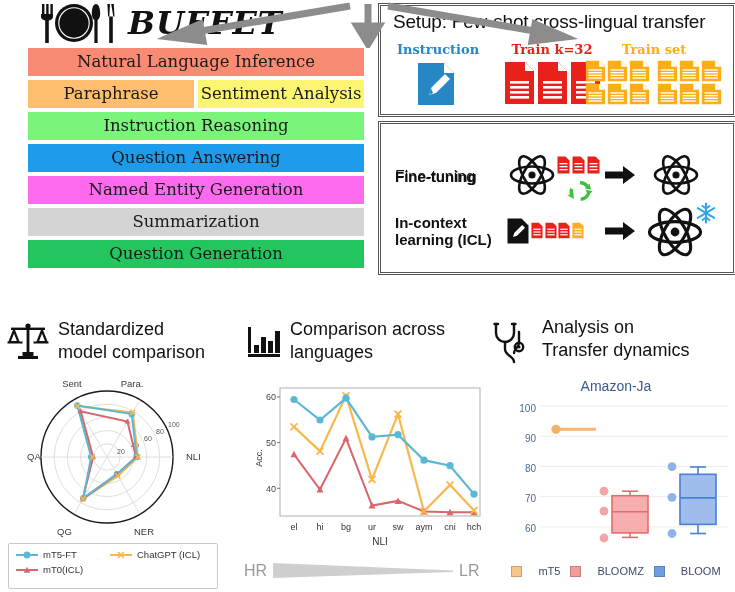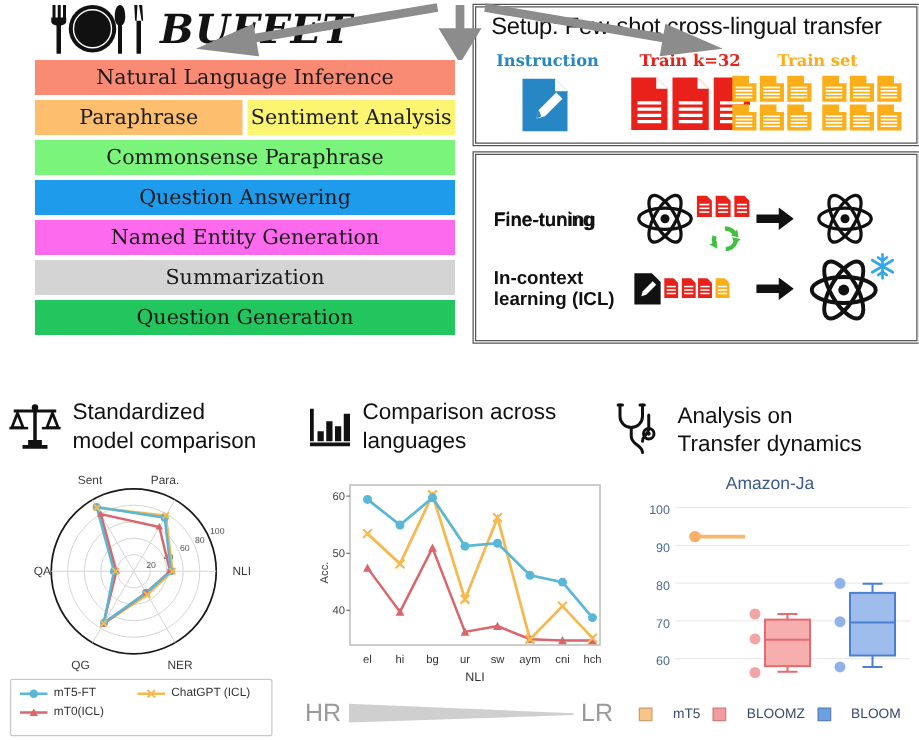--- a/index.html
+++ b/index.html
@@ -32,32 +32,32 @@
 
   .method-label{font-weight:bold;font-size:15px;line-height:17px;}
 
   
   #arrows{left:0;top:275;width:735px;height:48px;}
 
   
   .sec-title{font-size:18px;line-height:23px;color:#111;}
   #sec1{left:6px;top:318px;width:228px;}
   #sec2{left:246px;top:318px;width:240px;}
-  #sec3{left:488px;top:316px;width:242px;align-items:center;}
+  #sec3{left:488px;top:316px;width:242px;}
   .sec-head{display:flex;align-items:flex-start;gap:8px;}
 
   
   #radar-wrap{left:22px;top:375px;width:200px;height:165px;}
   #radar-legend{left:8px;top:543px;width:208px;height:44px;
       border:1px solid #c9c9c9;border-radius:2px;background:#fff;}
   .lg-item{display:flex;align-items:flex-end;gap:4px;font-size:9.5px;color:#333;}
 
   #line-wrap{left:252px;top:378px;width:235px;height:175px;}
   #hrlr{left:244px;top:556px;width:248px;height:30px;display:flex;align-items:center;gap:6px;}
-  .hrlr-t{font-size:20px;color:#9a9a9a;font-weight:500;}
+  .hrlr-t{font-size:16px;color:#9a9a9a;font-weight:500;}
 
   #box-wrap{left:500px;top:378px;width:232px;height:175px;}
   #box-legend{left:500px;top:558px;width:232px;height:26px;
       display:flex;justify-content:center;align-items:center;gap:10px;}
   .blg{display:flex;align-items:center;gap:16px;font-size:11px;color:#3a4a6b;}
   .blg i{width:9px;height:9px;display:block;border:1px solid rgba(0,0,0,.18);}
   .amz-title{text-align:center;font-size:14px;color:#3a5a8c;}
 </style>
 </head>
 <body>
@@ -82,21 +82,21 @@
 
 <div class="abs" id="tasklist">
   <div class="taskrow">
     <div class="taskbar" style="background:#F98A73">Natural Language Inference</div>
   </div>
   <div class="taskrow">
     <div class="taskbar" style="background:#FDBE6E">Paraphrase Detection</div>
     <div class="taskbar" style="background:#FBF571">Sentiment Analysis</div>
   </div>
   <div class="taskrow">
-    <div class="taskbar" style="background:#7BF47B">Commonsense Paraphrase</div>
+    <div class="taskbar" style="background:#7BF47B">Instruction Reasoning</div>
   </div>
   <div class="taskrow">
     <div class="taskbar" style="background:#1E9BEA">Question Answering</div>
   </div>
   <div class="taskrow">
     <div class="taskbar" style="background:#FD6AEE">Named Entity Generation</div>
   </div>
   <div class="taskrow">
     <div class="taskbar" style="background:#D4D4D4">Summarization</div>
   </div>

